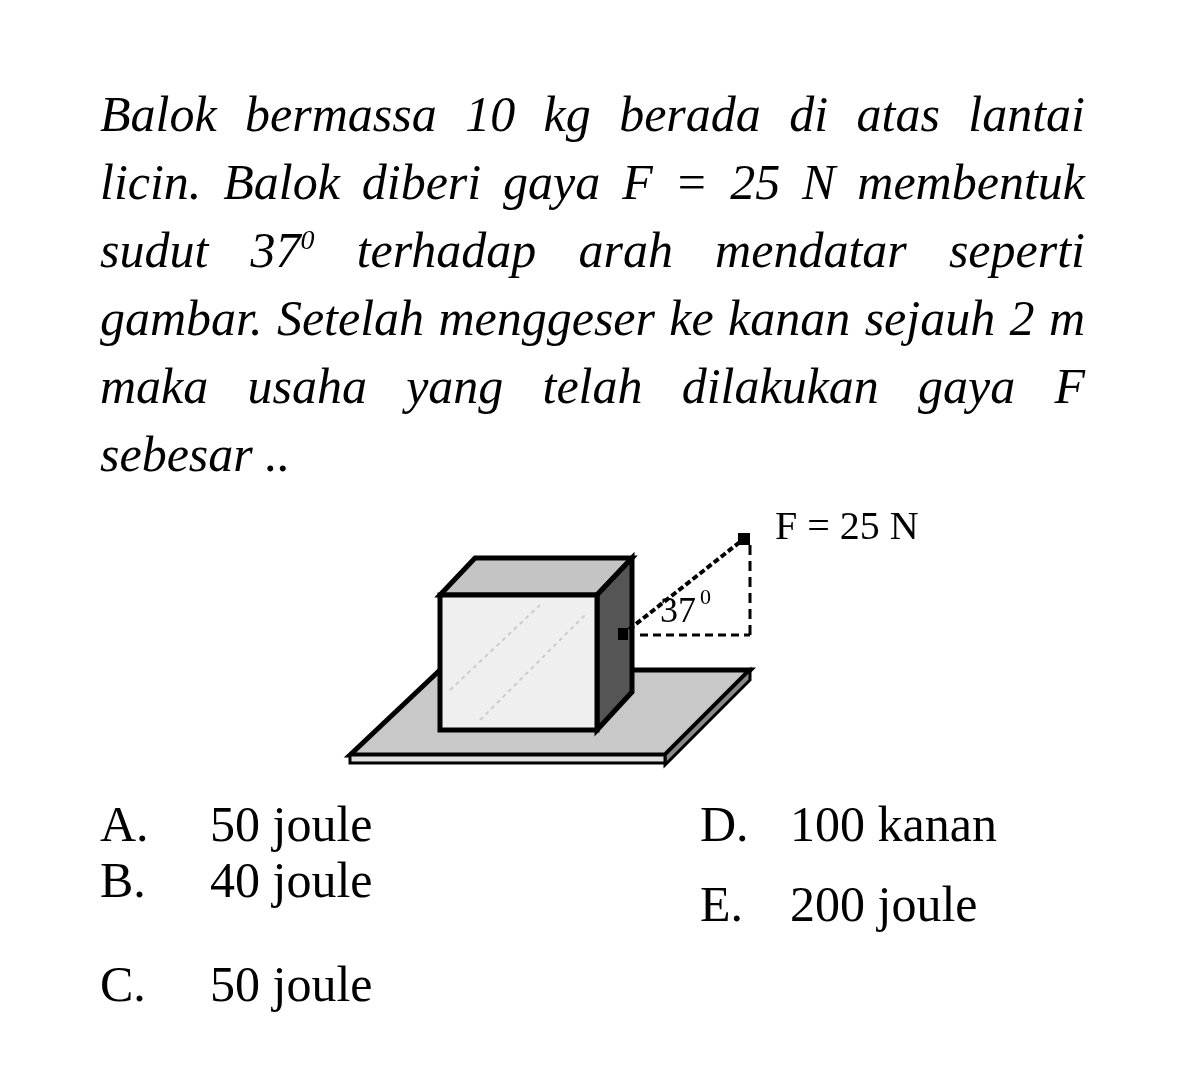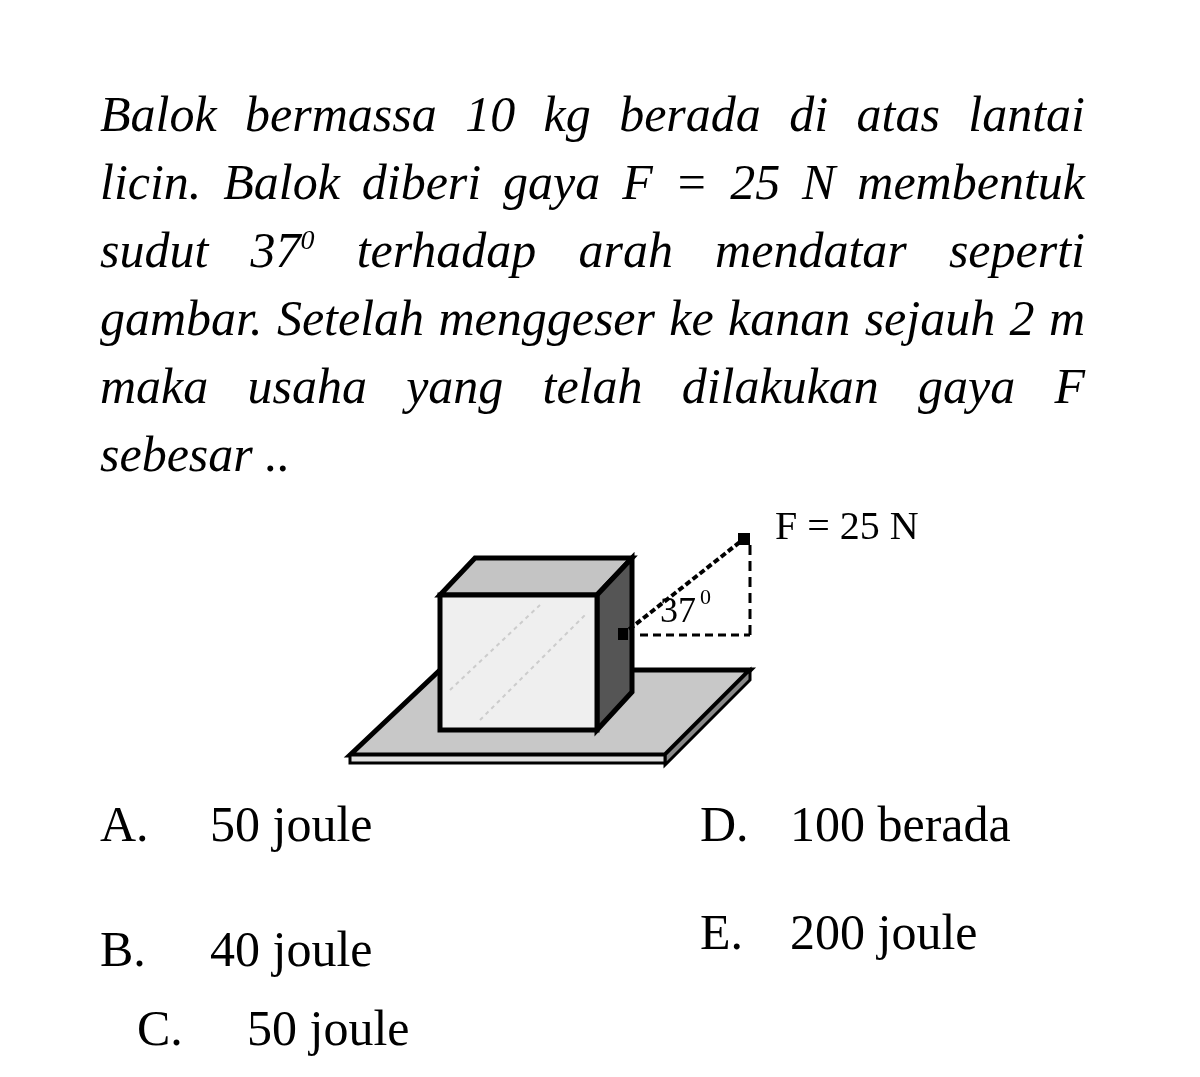--- a/index.html
+++ b/index.html
@@ -41,16 +41,16 @@
     <rect x="278" y="108" width="10" height="12" fill="#000"></rect>
     <rect x="398" y="13" width="12" height="12" fill="#000"></rect>
     <line x1="410" y1="25" x2="410" y2="115" stroke="#000" stroke-width="3" stroke-dasharray="10,6"></line>
     <line x1="300" y1="115" x2="410" y2="115" stroke="#000" stroke-width="3" stroke-dasharray="8,5"></line>
     <text x="320" y="102" font-family="Liberation Serif, serif" font-size="36">37</text>
     <text x="360" y="84" font-family="Liberation Serif, serif" font-size="22">0</text>
   </g>
 </svg>
 
 <div class="opt" style="left:100px; top:796px;"><span class="letter">A.</span><span>50 joule</span></div>
-<div class="opt" style="left:100px; top:921px;"><span class="letter">B.</span><span>40 joule</span></div>
-<div class="opt" style="left:100px; top:1000px;margin-left:37px;"><span class="letter">C.</span><span>50 joule</span></div>
-<div class="opt" style="left:700px; top:796px;"><span class="letter" style="width:90px">D.</span><span>100 berada</span></div>
-<div class="opt" style="left:700px; top:876px;margin-top:28px;"><span class="letter" style="width:90px">E.</span><span>200 joule</span></div>
+<div class="opt" style="left:100px; top:852px;"><span class="letter">B.</span><span>40 joule</span></div>
+<div class="opt" style="left:100px; top:956px;"><span class="letter">C.</span><span>50 joule</span></div>
+<div class="opt" style="left:700px; top:796px;"><span class="letter" style="width:90px">D.</span><span>100 kanan</span></div>
+<div class="opt" style="left:700px; top:876px;"><span class="letter" style="width:90px">E.</span><span>200 joule</span></div>
 
 </body></html>

